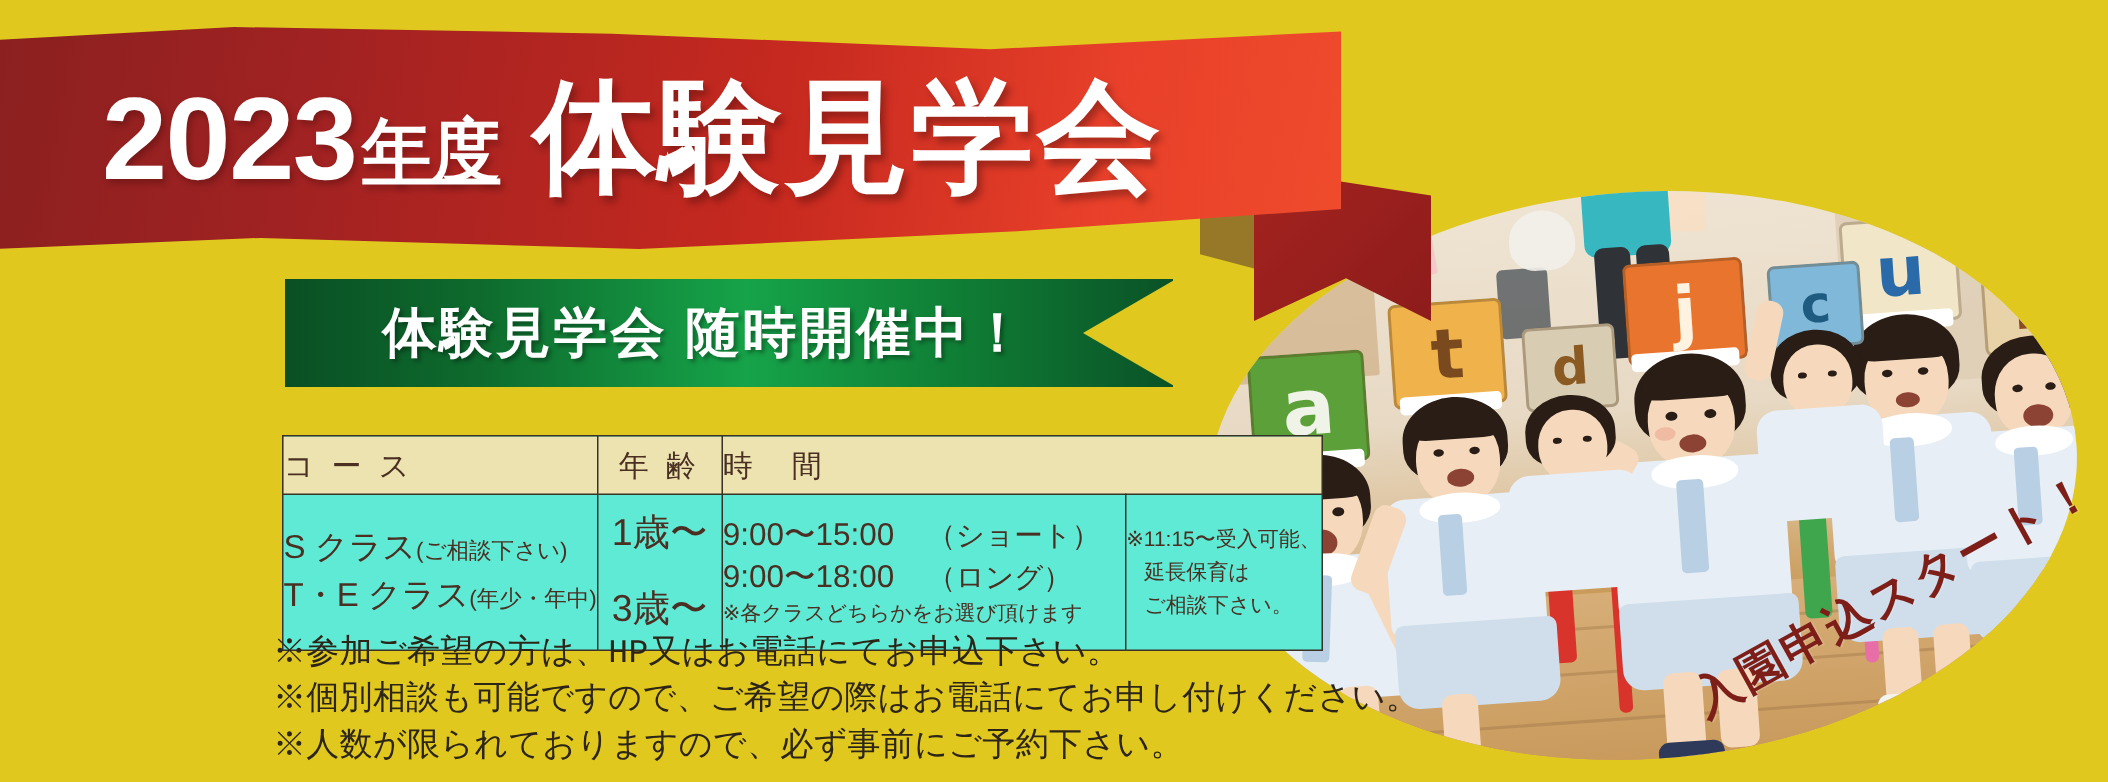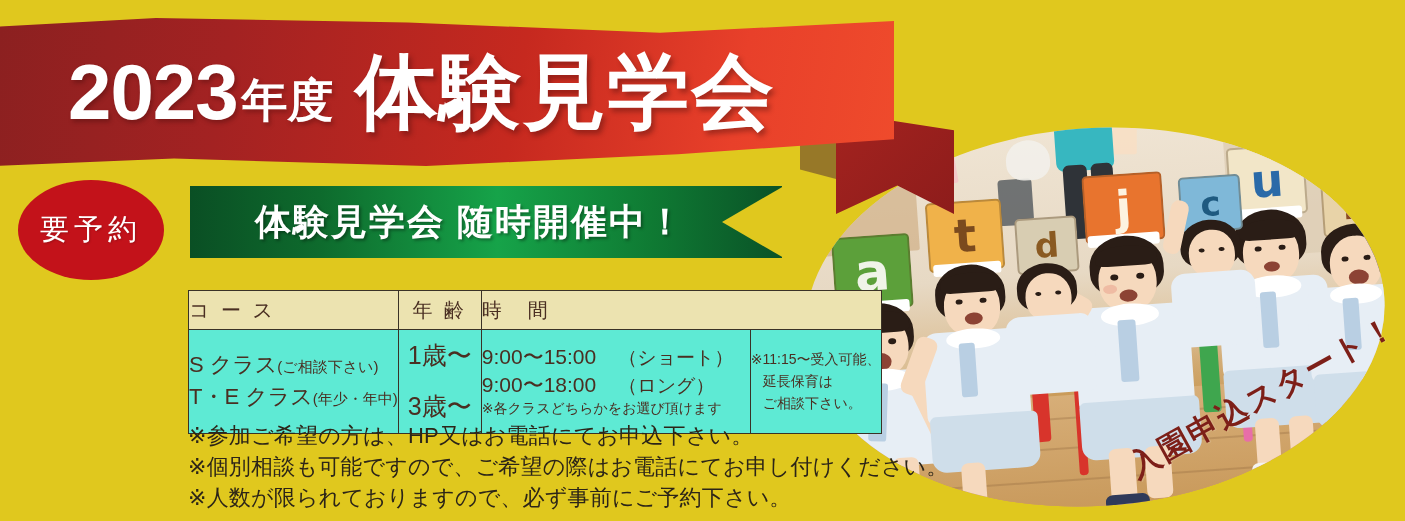--- a/index.html
+++ b/index.html
@@ -89,20 +89,21 @@
   .year-num{
     color:#fff;font-size:78px;font-weight:bold;line-height:1;
     letter-spacing:-1px;
     text-shadow:2px 3px 4px rgba(60,10,10,.35);
     font-family:"Liberation Sans","DejaVu Sans",sans-serif;
   }
   .year-suffix{
     color:#fff;font-size:46px;font-weight:bold;line-height:1;
     margin-left:4px;margin-top:16px;
     text-shadow:2px 3px 4px rgba(60,10,10,.35);
+    text-decoration:underline;
   }
   .headline-main{
     color:#fff;font-size:82px;font-weight:bold;line-height:1;
     margin-left:22px;letter-spacing:2px;
     text-shadow:3px 4px 5px rgba(60,10,10,.38);
   }
 
   
   .badge{
     position:absolute;left:18px;top:180px;width:146px;height:100px;
@@ -160,23 +161,24 @@
   .course-line .small{font-size:15px;}
   .age-line{font-size:25px;line-height:2.05;}
   .time-line{font-size:21px;line-height:1.32;white-space:nowrap;}
   .time-line .paren{margin-left:22px;font-size:19px;}
   .time-note{font-size:14px;line-height:1.5;color:#4a2f22;white-space:nowrap;}
   .note-line{font-size:14px;line-height:1.6;color:#4a2f22;white-space:nowrap;}
   .note-indent{padding-left:12px;}
 
   
   .notes{
-    position:absolute;left:188px;top:420px;width:680px;
+    position:absolute;left:182px;top:420px;width:680px;
     color:#2c2518;font-size:22px;line-height:1.42;
     letter-spacing:.2px;
+    font-family:Liberation Mono, monospace;
   }
   .notes div{white-space:nowrap;}
 
   
   .diagonal{
     position:absolute;left:1132px;top:448px;
     transform:rotate(-29deg);transform-origin:left center;
     color:#7d1f18;font-size:31px;font-weight:bold;letter-spacing:2px;
     white-space:nowrap;
     text-shadow:1px 1px 0 rgba(255,255,255,.15);
@@ -341,23 +343,20 @@
   <div class="ribbon-shadow"></div>
   <div class="ribbon-tail"></div>
 
   <div class="red-ribbon"></div>
   <div class="ribbon-text">
     <span class="year-num">2023</span>
     <span class="year-suffix">年度</span>
     <span class="headline-main">体験見学会</span>
   </div>
 
-  <div class="badge">
-    <span>要予約</span>
-  </div>
 
   <div class="green-ribbon"></div>
   <div class="green-notch"></div>
   <div class="green-text">体験見学会 随時開催中！</div>
 
   <table class="course-table">
     <tbody>
         <tr>
       <th class="hdr c-course">コ ー ス</th>
       <th class="hdr hdr-c c-age">年 齢</th>

